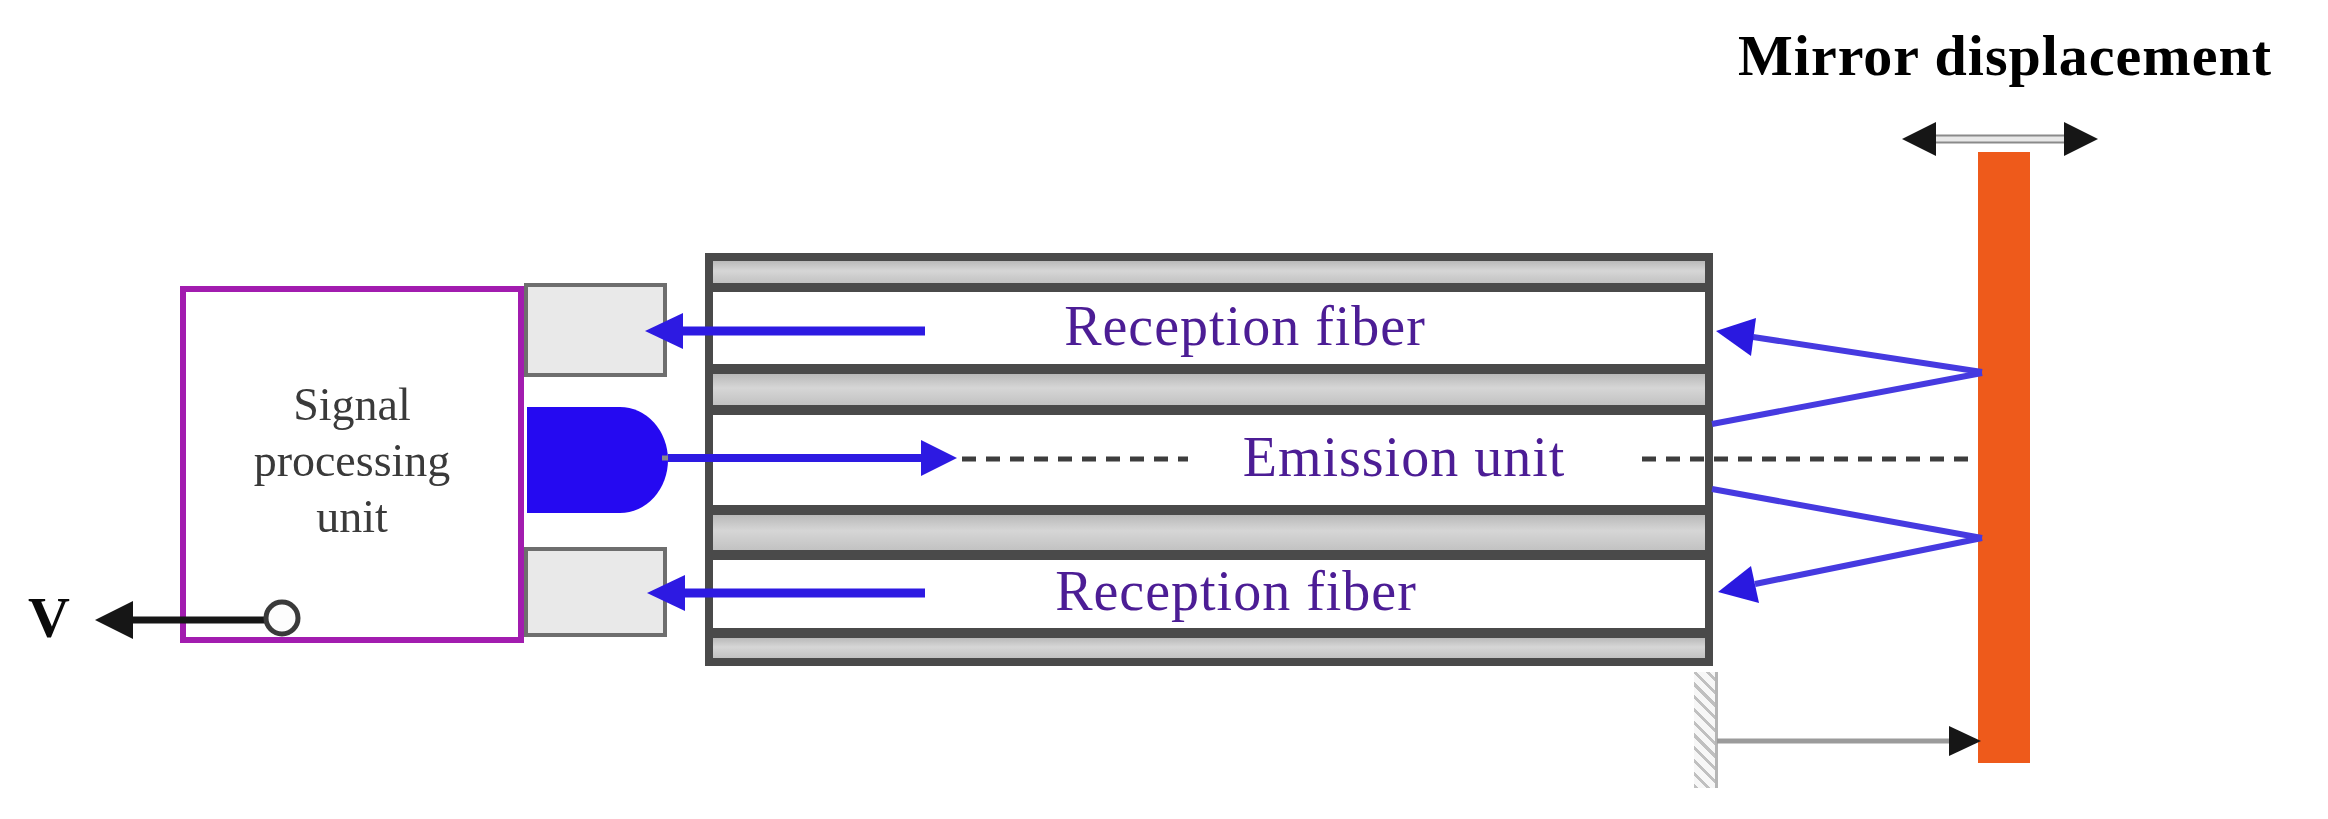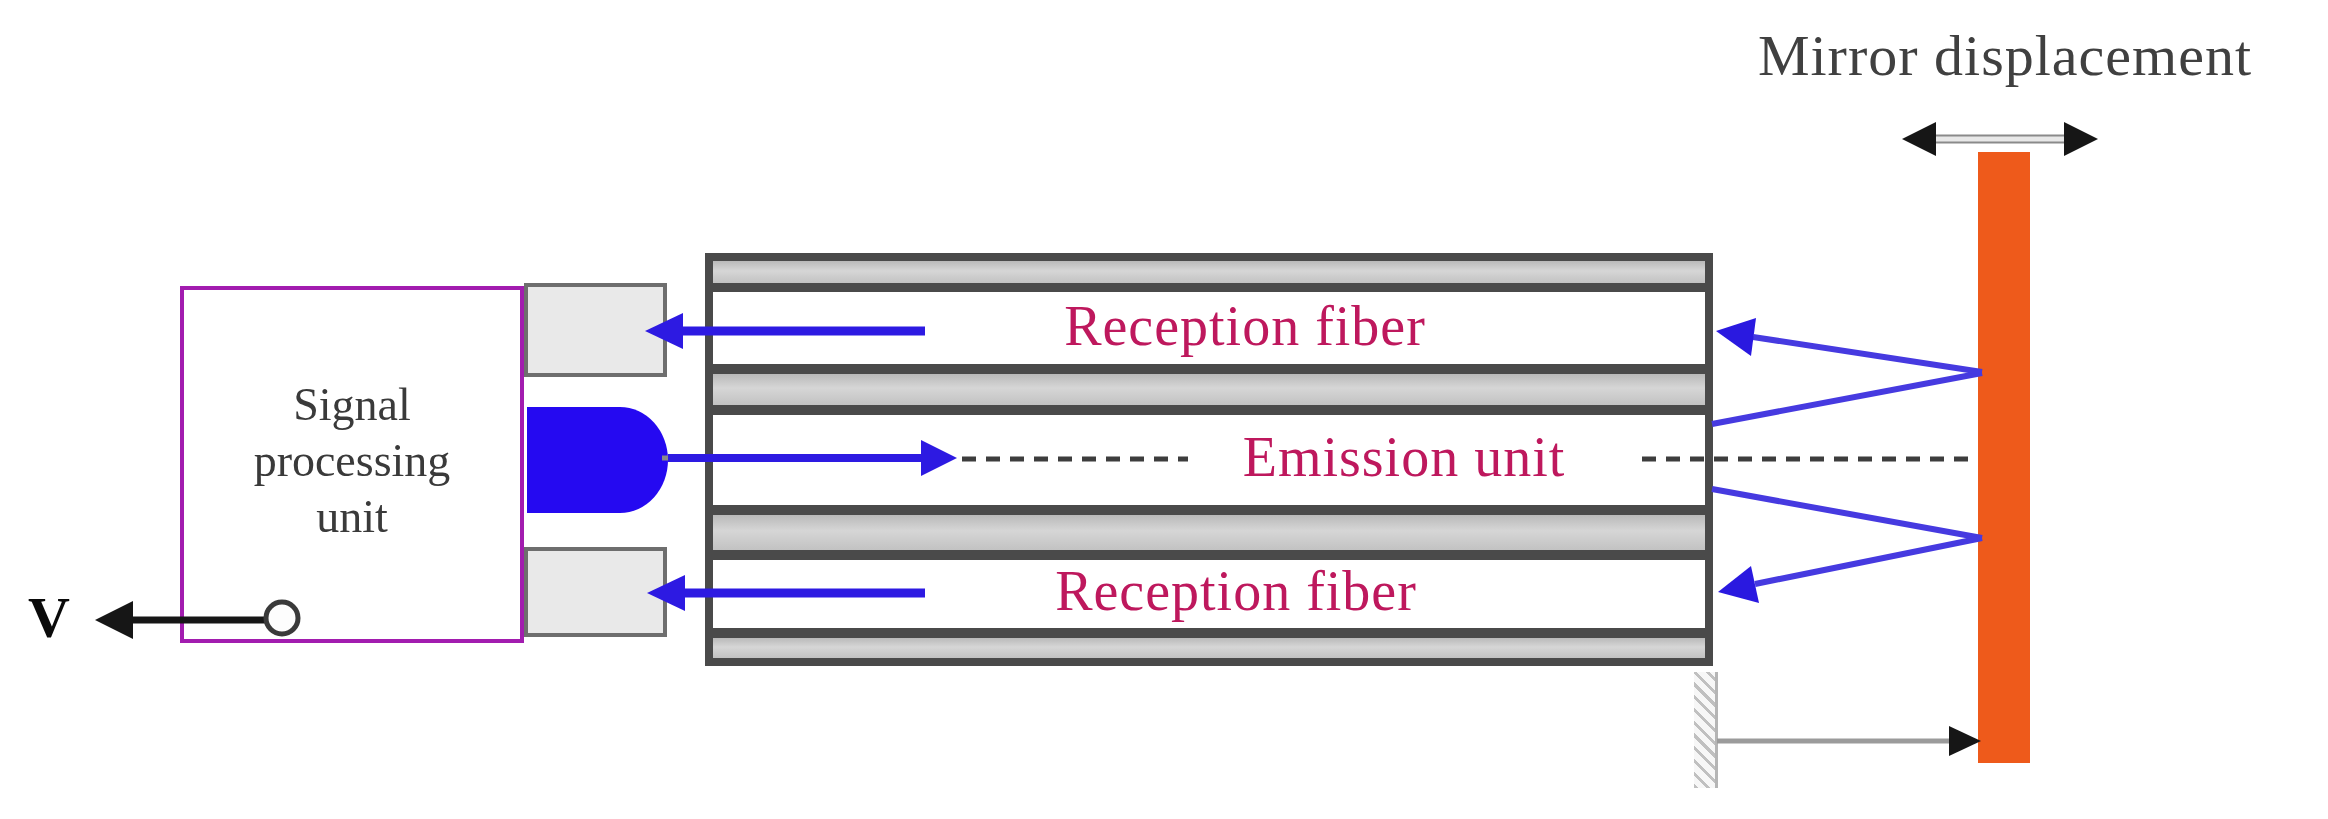--- a/index.html
+++ b/index.html
@@ -5,21 +5,21 @@
   html,body{margin:0;padding:0;background:#ffffff;}
   .stage{
     position:relative;width:2328px;height:819px;background:#ffffff;overflow:hidden;
     font-family:"Liberation Serif","DejaVu Serif",serif;
   }
   .abs{position:absolute;}
 
   
   .spu-box{
     left:180px;top:286px;width:344px;height:357px;
-    background:#ffffff;border:4px solid #a21caf;box-sizing:border-box;
+    background:#ffffff;border:6px solid #a21caf;box-sizing:border-box;
     display:flex;align-items:center;justify-content:center;
   }
   .spu-label{
     font-size:46px;line-height:56px;color:#3a3a3a;text-align:center;
     white-space:pre-line;margin-top:-8px;
   }
 
   
   .conn{
     background:#e9e9e9;border:4px solid #6e6e6e;box-sizing:border-box;
@@ -41,40 +41,40 @@
   }
   .band-gray{background:linear-gradient(#b9b9b9,#d6d6d6 45%,#c2c2c2);}
   .band-white{background:#ffffff;}
   .band-sep{background:#4a4a4a;}
   .h22{height:22px;} .h9{height:9px;} .h10{height:10px;}
   .h72{height:72px;} .h31{height:31px;} .h90{height:90px;}
   .h35{height:35px;} .h68{height:68px;} .grow{flex:1;}
 
   
   .fiber-label{
-    width:420px;text-align:center;font-size:56px;color:#be185d;letter-spacing:1px;
+    width:420px;text-align:center;font-size:56px;color:#4c1d95;letter-spacing:1px;
   }
   .lbl-rec-top{left:1035px;top:294px;}
   .lbl-emission{left:1194px;top:425px;}
   .lbl-rec-bottom{left:1026px;top:559px;}
 
   
   .mirror{left:1978px;top:152px;width:52px;height:611px;background:#ee5a1b;}
 
   
   .wall{
     left:1694px;top:672px;width:24px;height:116px;
     background:repeating-linear-gradient(45deg,#c0c0c0 0 3px,#f7f7f7 3px 9px);
     border-right:3px solid #b5b5b5;box-sizing:border-box;
   }
 
   
   .title{
     left:1690px;top:22px;width:630px;text-align:center;
-    font-size:58px;font-weight:normal;color:#404040;letter-spacing:1px;
+    font-size:58px;font-weight:bold;color:#000000;letter-spacing:1px;
   }
   .v-label{
     left:14px;top:584px;width:70px;text-align:center;
     font-size:58px;font-weight:bold;color:#0a0a0a;
   }
 
   svg.overlay{position:absolute;left:0;top:0;}
 </style>
 </head>
 <body>

